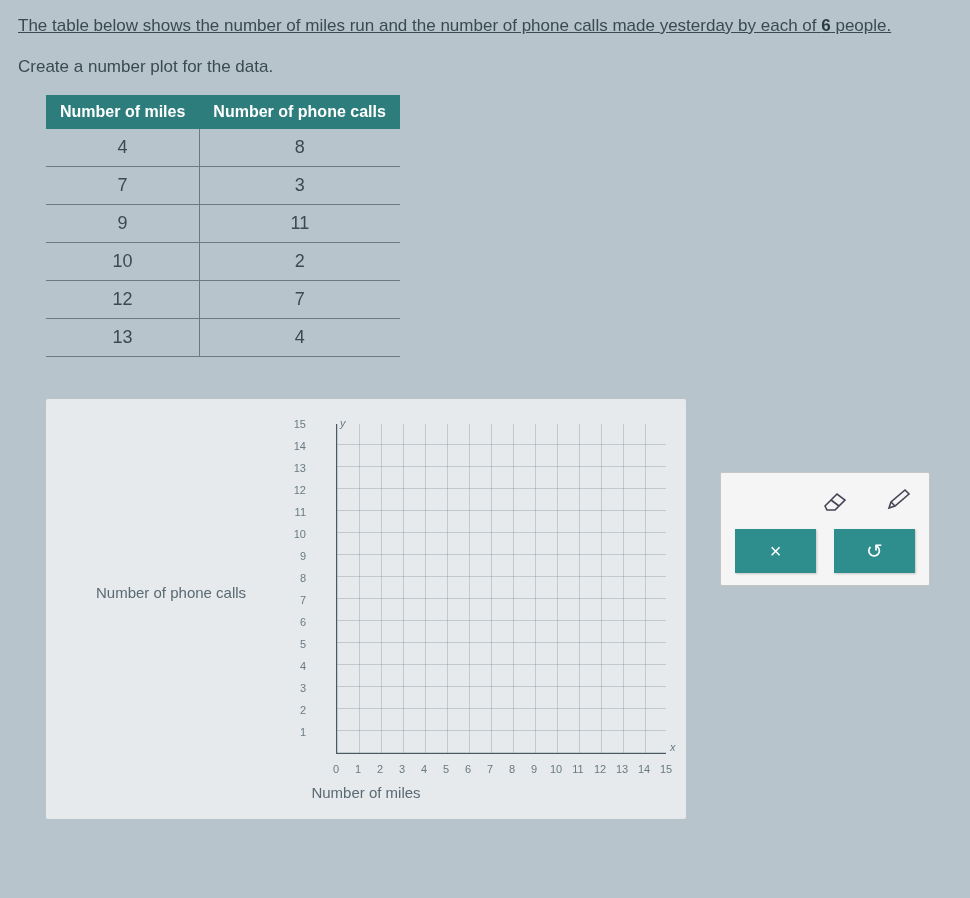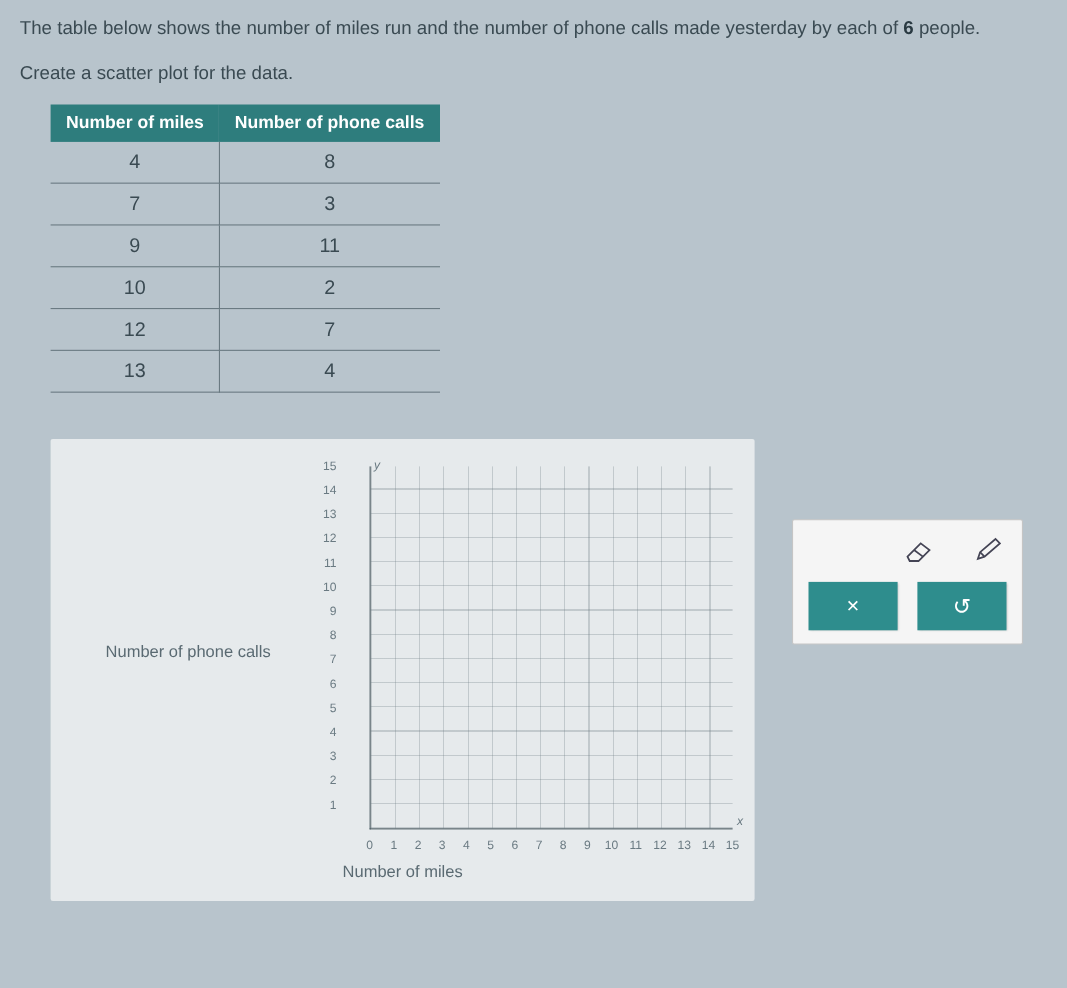--- a/index.html
+++ b/index.html
@@ -6,21 +6,21 @@
   body {
     width: 970px;
     height: 898px;
     background: #b8c4cc;
     font-family: Arial, Helvetica, sans-serif;
     color: #3a4a52;
     padding: 12px 18px;
     font-size: 17px;
     position: relative;
   }
-  .question-text { line-height: 1.6; }
+  .question-text { line-height: 1.6; text-decoration: underline; }
   .question-text .bold-num { font-weight: bold; color: #2a3a42; }
   .instr { margin-top: 18px; margin-bottom: 18px; }
 
   
   .data-table { border-collapse: collapse; margin-left: 28px; }
   .data-table th {
     background: #2e7d7d;
     color: #fff;
     font-weight: bold;
     padding: 8px 14px;
@@ -149,21 +149,21 @@
     font-size: 20px;
     box-shadow: 1px 1px 2px rgba(0,0,0,0.2);
   }
 </style>
 </head>
 <body>
 
 <div class="question-text">
   <span>The table below shows the number of miles run and the number of phone calls made yesterday by each of </span><span class="bold-num">6</span><span> people.</span>
 </div>
-<div class="instr">Create a scatter plot for the data.</div>
+<div class="instr">Create a number plot for the data.</div>
 
 <table class="data-table">
   <thead>
     <tr>
       <th>Number of miles</th>
       <th>Number of phone calls</th>
     </tr>
   </thead>
   <tbody>
     <tr>

